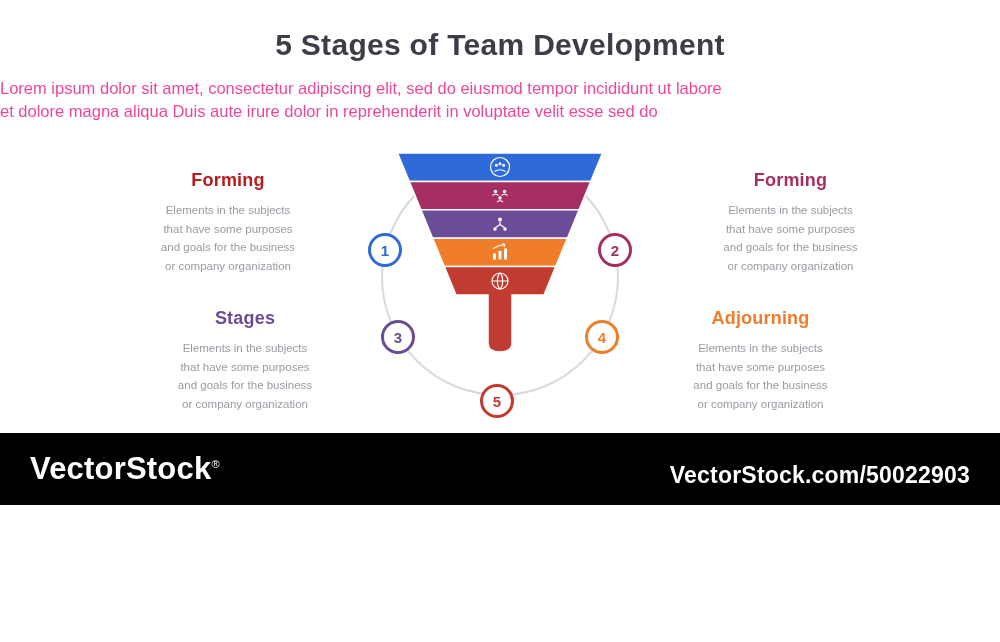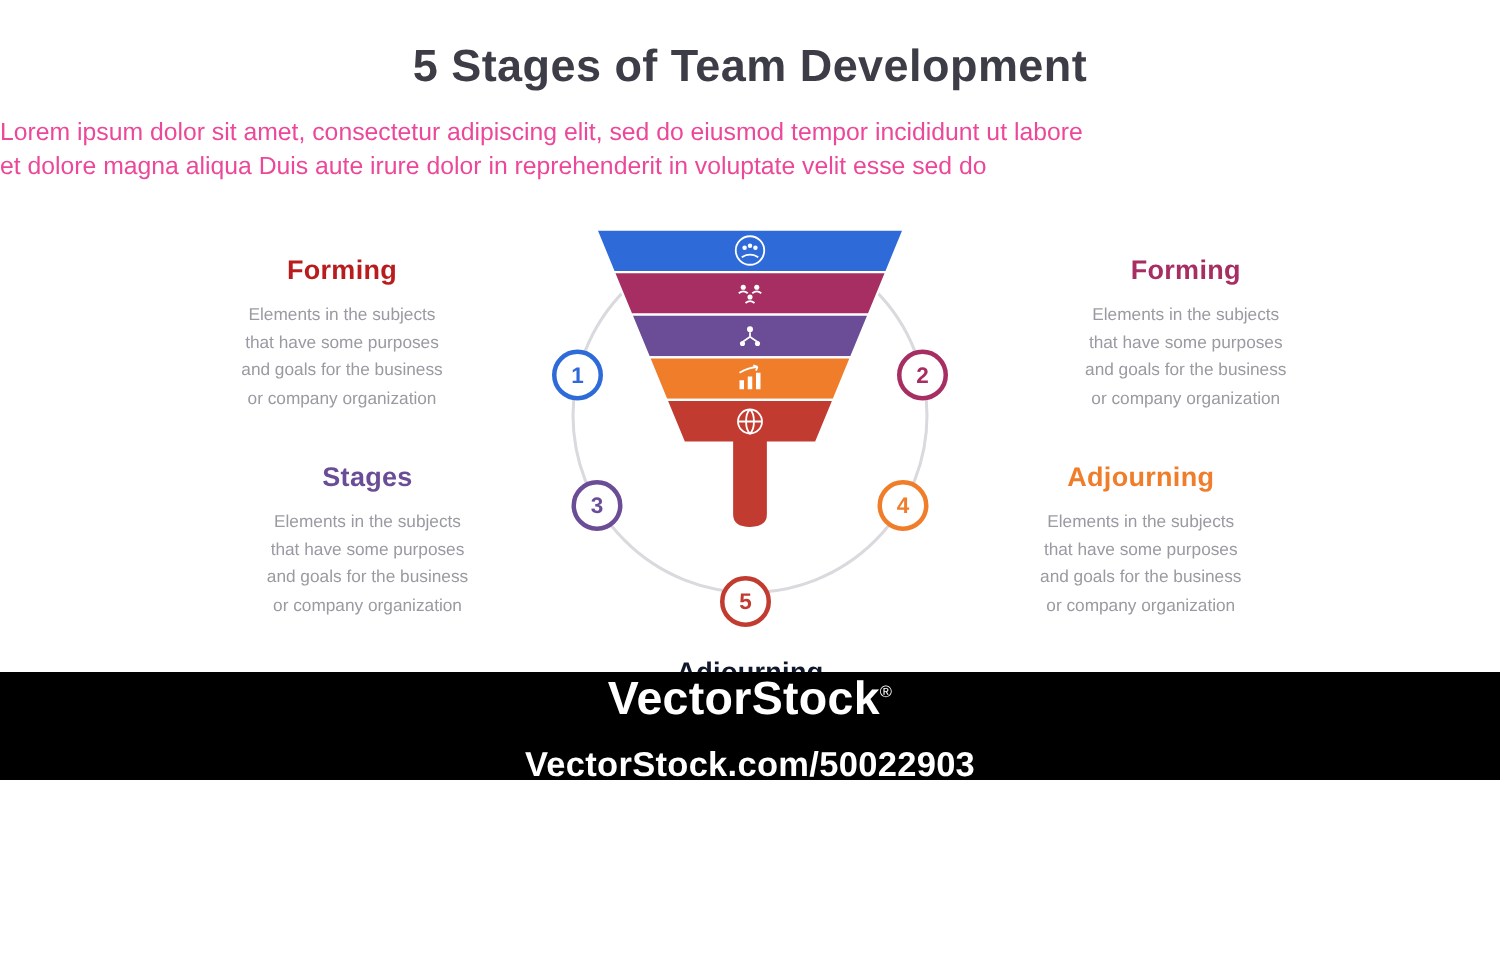--- a/index.html
+++ b/index.html
@@ -15,23 +15,23 @@
 
   .badge { position:absolute; width:34px; height:34px; border-radius:50%;
            background:#ffffff; border:3px solid #999; display:flex; align-items:center;
            justify-content:center; font-size:15px; font-weight:bold; }
 
   .stage { position:absolute; text-align:center; }
   .stage-label { font-size:18px; font-weight:bold; letter-spacing:0.2px; }
   .stage-desc { margin-top:10px; font-size:11.5px; line-height:18.5px;
                 color:#9a9aa2; white-space:pre-line; }
 
-  .footer { position:absolute; left:0; bottom:0; width:100%; height:72px;
+  .footer { position:absolute; left:0; bottom:15px; width:100%; height:72px;
             background:#000; display:flex; align-items:center;
-            justify-content:space-between; padding:0 30px;flex-direction:column; }
+            justify-content:space-between; padding:0 30px; }
   .brand { color:#ffffff; font-size:31px; font-weight:bold; letter-spacing:0.2px; }
   .brand sup { font-size:11px; font-weight:normal; }
   .watermark { color:#ffffff; font-size:23px; font-weight:bold; letter-spacing:0.2px;margin-top:12px; }
 </style>
 </head>
 <body>
 
 <div class="canvas">
 
   <div class="title">5 Stages of Team Development</div>

